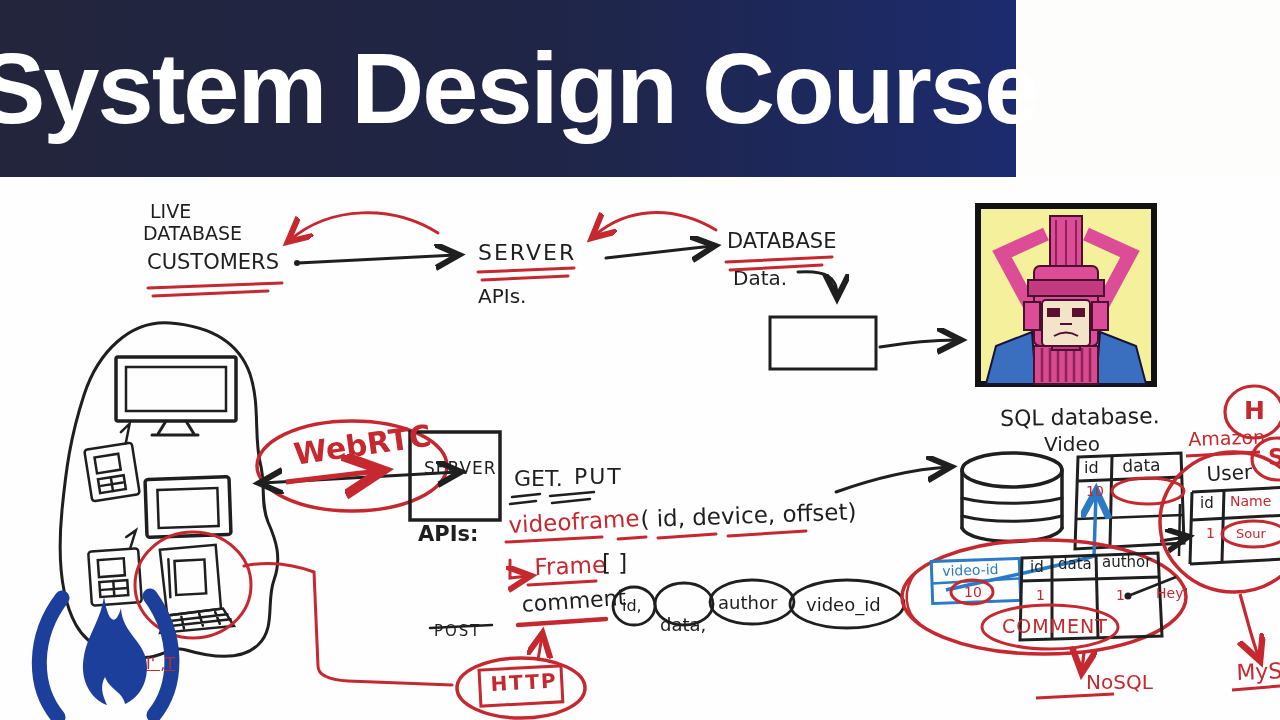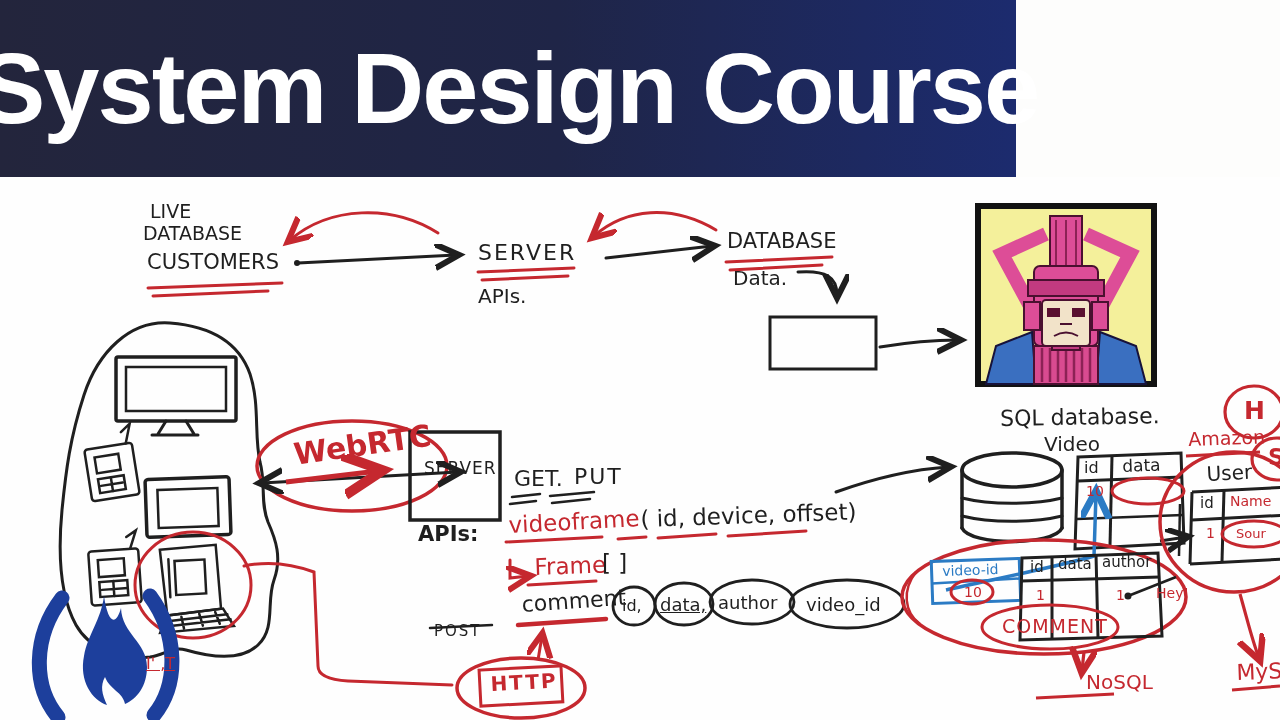--- a/index.html
+++ b/index.html
@@ -236,21 +236,21 @@
   <div class="lbl bold" style="left:418px;top:524px;font-size:21px;">APIs:</div>
   <div class="lbl" style="left:514px;top:468px;font-size:22px;">GET.</div>
   <div class="lbl" style="left:553px;top:466px;font-size:22px;letter-spacing:2px;margin-left:21px;">PUT</div>
   <div class="lbl red" style="left:508px;top:514px;font-size:23px;transform:rotate(-3deg);">videoframe</div>
   <div class="lbl" style="left:640px;top:508px;font-size:23px;transform:rotate(-2deg);">( id, device, offset)</div>
   <div class="lbl red" style="left:534px;top:556px;font-size:23px;transform:rotate(-2deg);">Frame</div>
   <div class="lbl" style="left:602px;top:552px;font-size:23px;">[ ]</div>
   <div class="lbl" style="left:434px;top:600px;font-size:15px;letter-spacing:2px;margin-top:24px;">POST</div>
   <div class="lbl" style="left:521px;top:594px;font-size:22px;transform:rotate(-4deg);">comment</div>
   <div class="lbl" style="left:622px;top:598px;font-size:16px;">id,</div>
-  <div class="lbl" style="left:660px;top:596px;font-size:18px;text-decoration:underline;">data,</div>
+  <div class="lbl" style="left:660px;top:616px;font-size:18px;">data,</div>
   <div class="lbl" style="left:718px;top:594px;font-size:18px;">author</div>
   <div class="lbl" style="left:806px;top:596px;font-size:18px;">video_id</div>
   <div class="lbl red bold" style="left:490px;top:674px;font-size:20px;transform:rotate(-3deg);letter-spacing:2px;">HTTP</div>
   <div class="lbl red" style="left:146px;top:656px;font-size:16px;text-decoration:underline;">I' ,T</div>
 
   <div class="lbl" style="left:1000px;top:408px;font-size:22px;transform:rotate(-1deg);">SQL database.</div>
   <div class="lbl" style="left:1044px;top:434px;font-size:20px;">Video</div>
   <div class="lbl" style="left:1084px;top:460px;font-size:16px;">id</div>
   <div class="lbl" style="left:1122px;top:458px;font-size:17px;transform:rotate(-2deg);">data</div>
   <div class="lbl red" style="left:1086px;top:484px;font-size:14px;">10</div>

